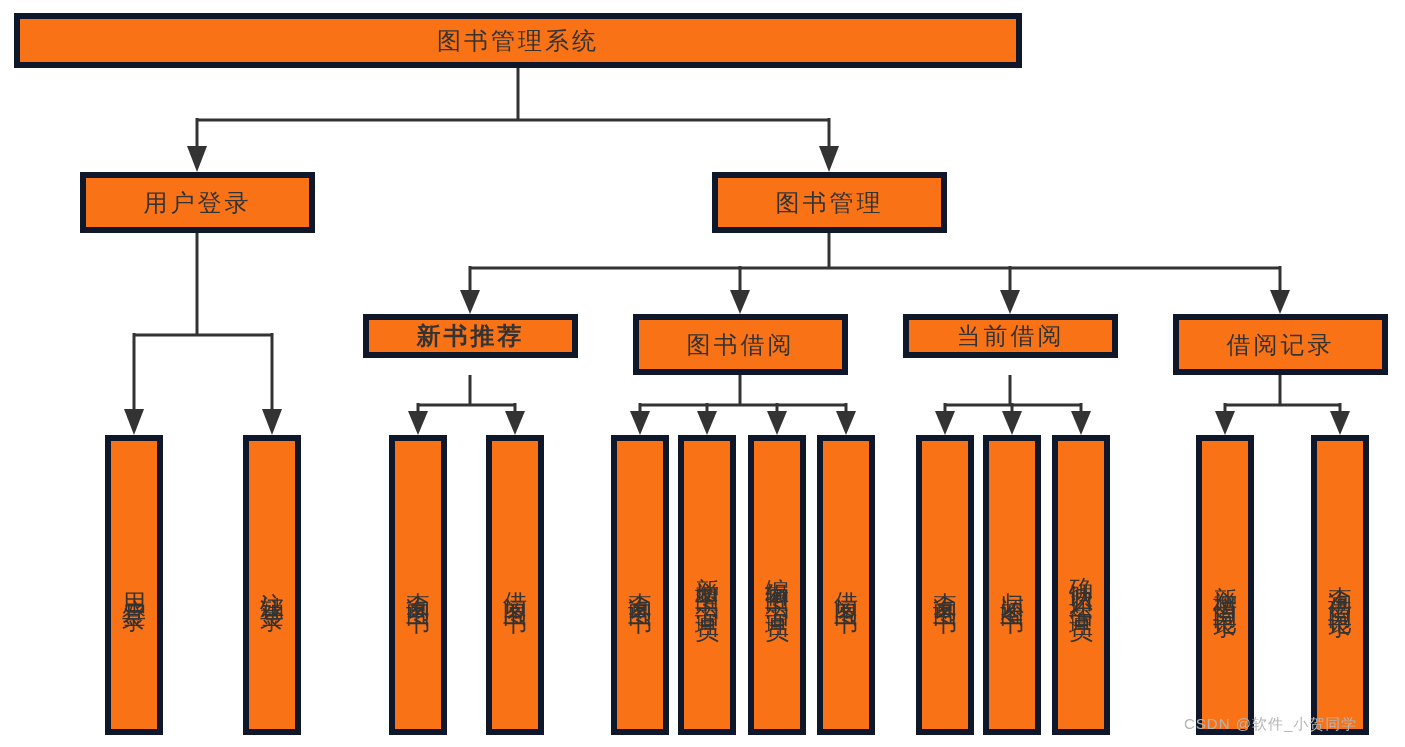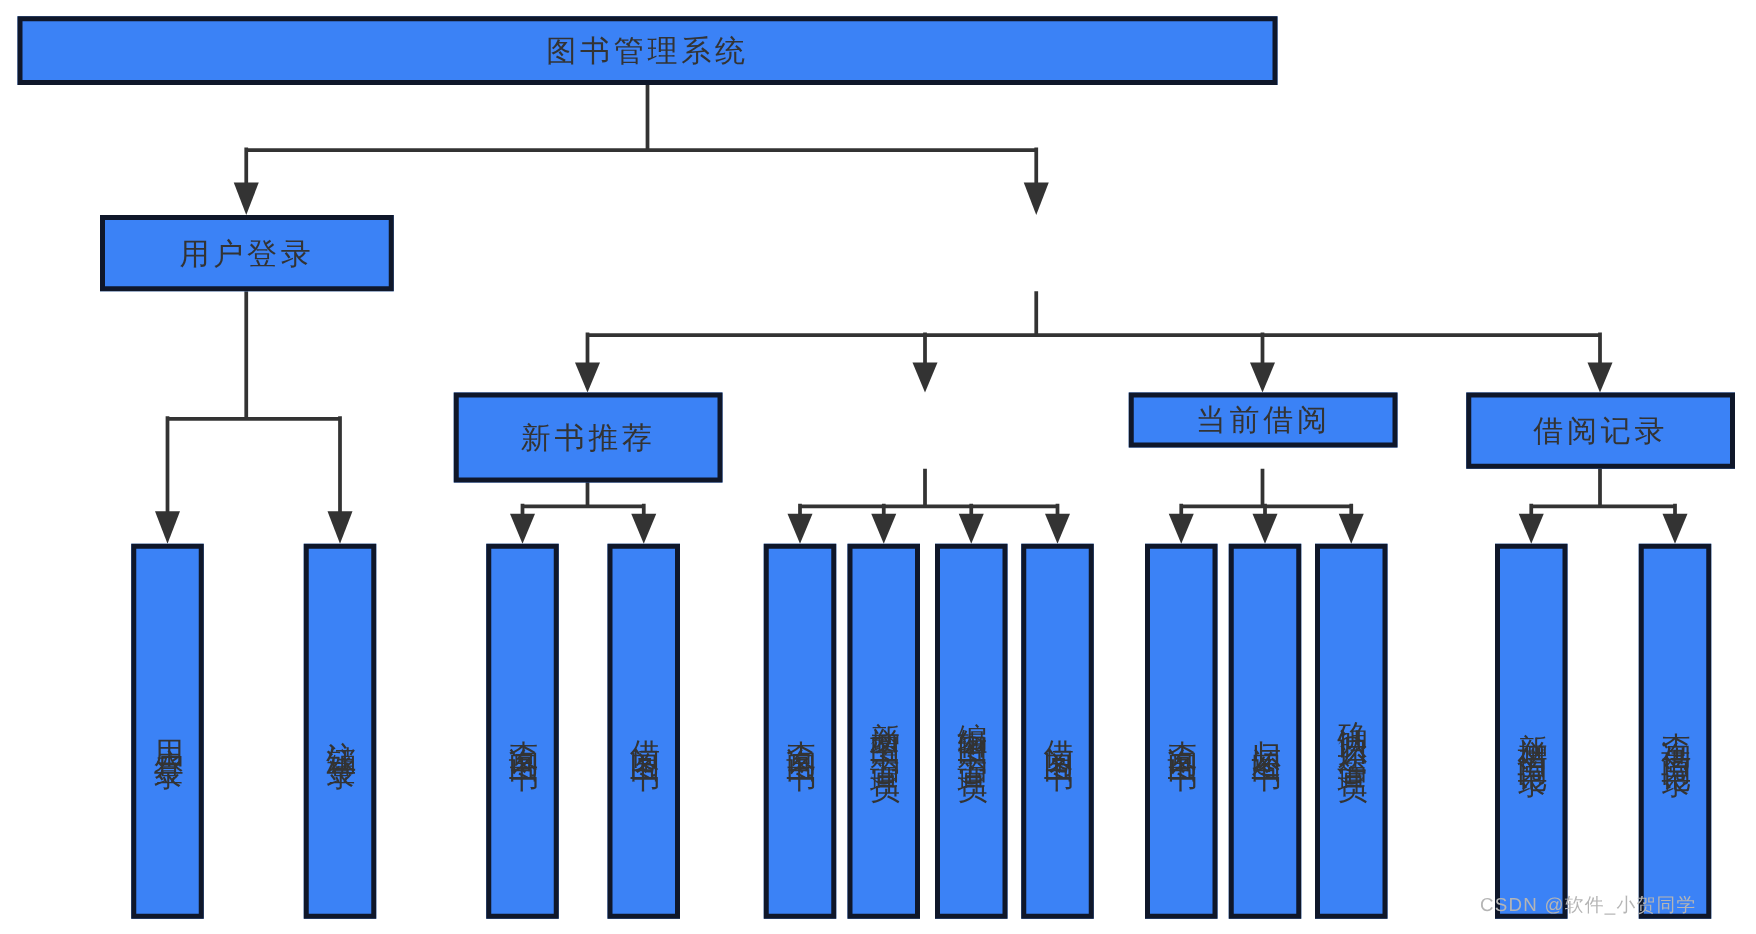--- a/index.html
+++ b/index.html
@@ -18,22 +18,22 @@
   svg.connectors {
     position: absolute;
     left: 0; top: 0;
     width: 1405px;
     height: 747px;
     z-index: 1;
   }
   .node {
     position: absolute;
     box-sizing: border-box;
-    border: 4px solid #0f172a;
-    background: #3b82f6;
+    border: 6px solid #0f172a;
+    background: #f97316;
     display: flex;
     align-items: center;
     justify-content: center;
     color: #333333;
     z-index: 2;
   }
   .h-node .label {
     font-size: 24px;
     letter-spacing: 3px;
     white-space: nowrap;
@@ -45,21 +45,21 @@
     letter-spacing: 6px;
     line-height: 1;
     white-space: nowrap;
   }
   
   #node-root   { left: 14px;  top: 13px;  width: 1008px; height: 55px; }
   
   #node-user-login-branch { left: 80px;  top: 172px; width: 235px; height: 61px; }
   #node-book-mgmt         { left: 712px; top: 172px; width: 235px; height: 61px; }
   
-  #node-new-books      { left: 363px;  top: 314px; width: 215px; height: 72px; }
+  #node-new-books      { left: 363px;  top: 314px; width: 215px; height: 44px; font-weight: bold; }
   #node-book-borrow    { left: 633px;  top: 314px; width: 215px; height: 61px; }
   #node-current-borrow { left: 903px;  top: 314px; width: 215px; height: 44px; }
   #node-borrow-records { left: 1173px; top: 314px; width: 215px; height: 61px; justify-content: center; }
   
   .leaf { top: 435px; width: 58px; height: 300px; }
   #leaf-user-login      { left: 105px; }
   #leaf-logout          { left: 243px; }
   #leaf-newbooks-query  { left: 389px; }
   #leaf-newbooks-borrow { left: 486px; }
   #leaf-borrow-query    { left: 611px; }
@@ -150,24 +150,30 @@
     <polygon points="1340,435 1330,411 1350,411" stroke="none"></polygon>
   </svg>
 
   <div class="node h-node" id="node-root">
     <span class="label">图书管理系统</span>
   </div>
 
   <div class="node h-node" id="node-user-login-branch">
     <span class="label">用户登录</span>
   </div>
+  <div class="node h-node" id="node-book-mgmt">
+    <span class="label">图书管理</span>
+  </div>
 
   <div class="node h-node" id="node-new-books">
     <span class="label">新书推荐</span>
   </div>
+  <div class="node h-node" id="node-book-borrow">
+    <span class="label">图书借阅</span>
+  </div>
   <div class="node h-node" id="node-current-borrow">
     <span class="label">当前借阅</span>
   </div>
   <div class="node h-node" id="node-borrow-records">
     <span class="label">借阅记录</span>
   </div>
 
   <div class="node v-node leaf" id="leaf-user-login">
     <span class="label">用户登录</span>
   </div>

